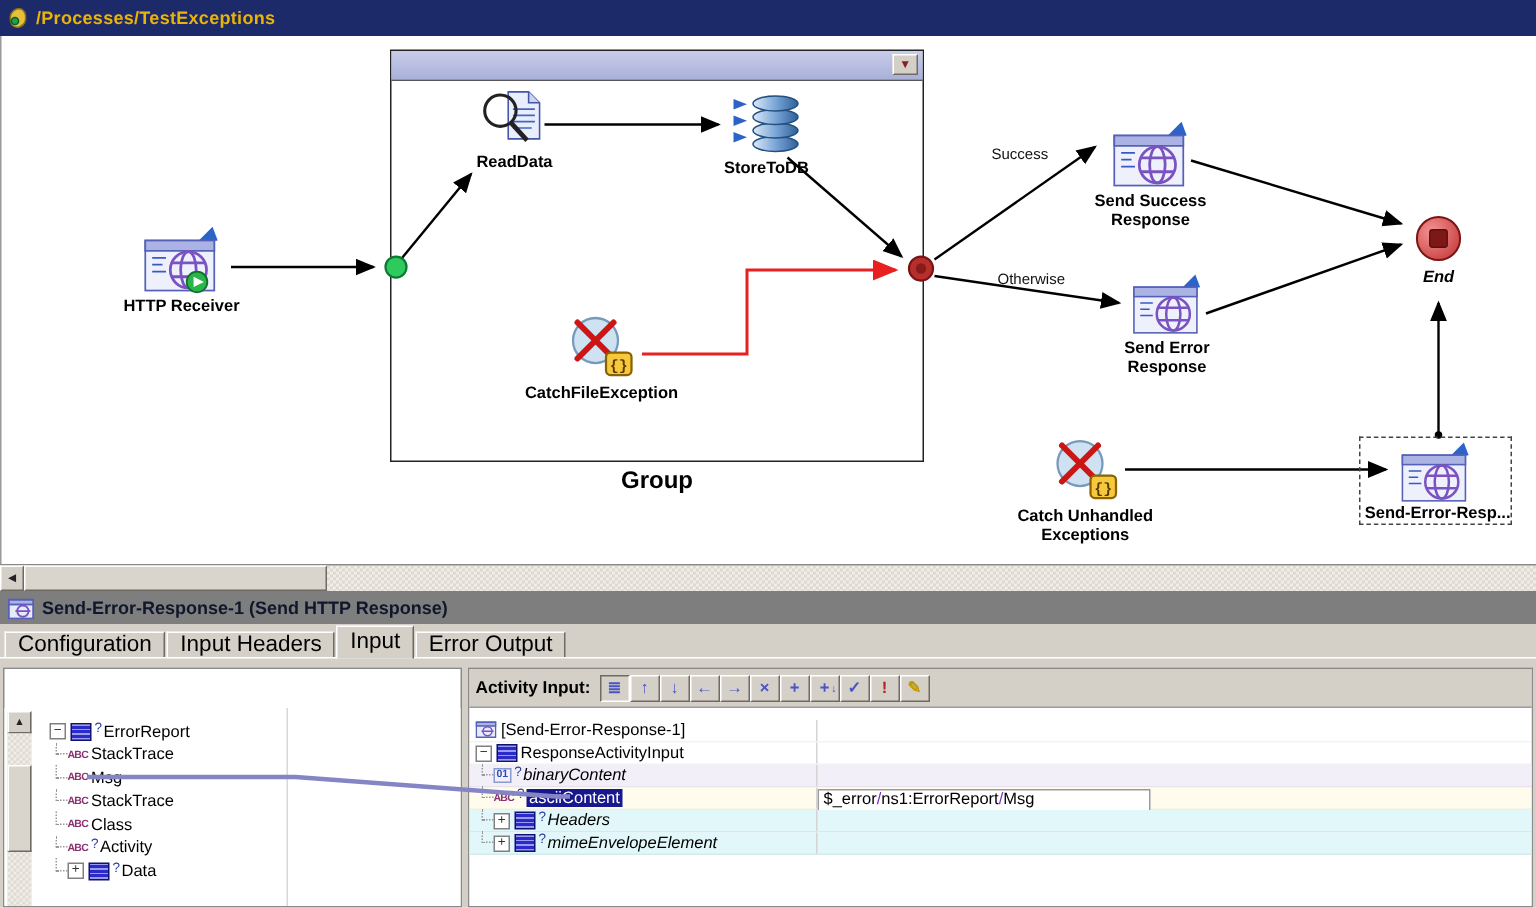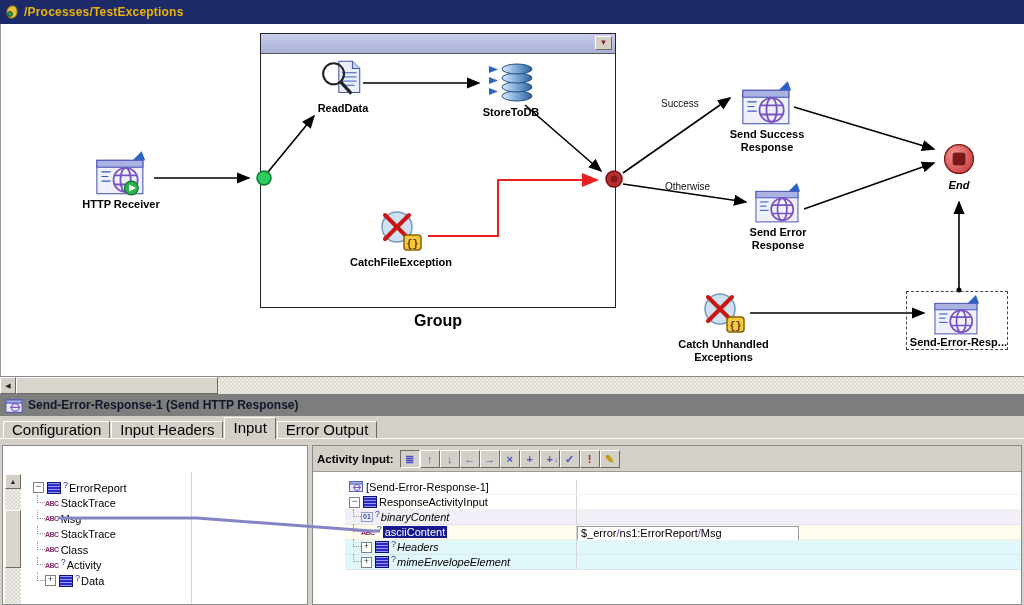--- a/index.html
+++ b/index.html
@@ -41,21 +41,21 @@
   .tbtn.pressed{border-color:#6f6a62 #fff #fff #6f6a62;}
   .tbtn .sub{position:absolute;right:1px;bottom:0;font-size:7px;}
   
   .vscroll{position:absolute;left:2px;top:2px;bottom:0;width:17px;}
   .vtrack{position:absolute;left:0;top:15px;bottom:0;width:16px;}
   .vthumb{position:absolute;left:0;top:36px;width:16px;height:58px;background:#d9d5cd;border:1px solid;border-color:#fff #6f6a62 #6f6a62 #fff;box-sizing:border-box;}
   .coldiv{position:absolute;top:0;bottom:0;width:1px;background:#d8d8d8;}
   
   .tree{position:absolute;left:24px;top:8px;right:0;bottom:0;font-size:11px;}
   .pd-row{height:15.5px;display:flex;align-items:center;white-space:nowrap;padding-left:6px;}
-  .airows{position:absolute;left:0;top:8px;right:0;bottom:0;font-size:11px;padding-left:32px;}
+  .airows{position:absolute;left:0;top:8px;right:0;bottom:0;font-size:11px;}
   .ai-row{height:15px;display:flex;align-items:center;white-space:nowrap;padding-left:4px;position:relative;box-sizing:border-box;border-bottom:1px solid rgba(0,0,0,0.05);}
   .ai-row::after{content:"";position:absolute;left:231px;top:0;bottom:0;width:1px;background:#d4d4d4;}
   .tint-lavender{background:#f3eff8;}
   .tint-cream{background:#fffcee;}
   .tint-cyan{background:#e2f7fa;}
   .twig{width:12px;height:100%;position:relative;flex:0 0 12px;}
   .twig i{position:absolute;left:4px;top:-1px;bottom:50%;right:0;border-left:1px dotted #999;border-bottom:1px dotted #999;}
   .expander{width:9px;height:9px;border:1px solid #808080;background:#fff;font-size:9px;line-height:7px;text-align:center;color:#333;margin-right:3px;flex:0 0 9px;box-sizing:content-box;}
   .ic-el{width:12px;height:10px;border:1px solid #101070;background:repeating-linear-gradient(#9a9af2 0 1px,#2a2ac8 1px 3px);margin-right:2px;flex:0 0 12px;}
   .ic-abc{font-size:7px;font-weight:bold;color:#8b2f6f;letter-spacing:-0.5px;margin-right:2px;}

